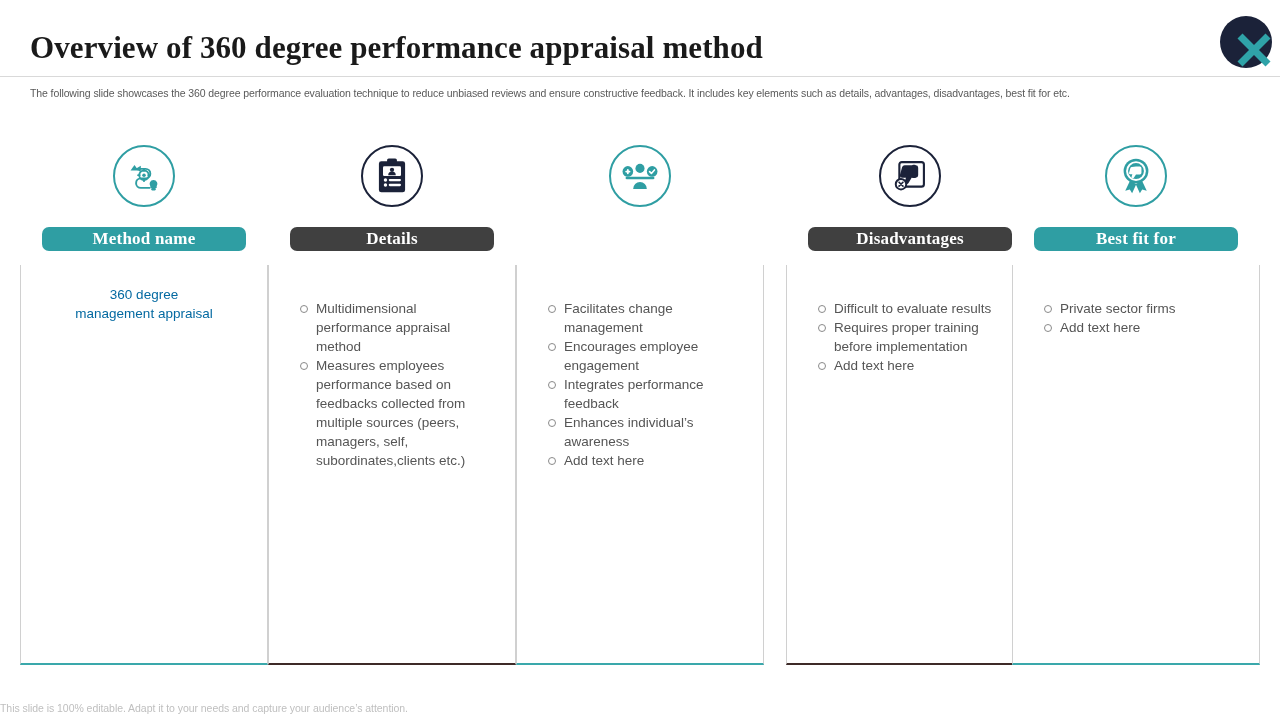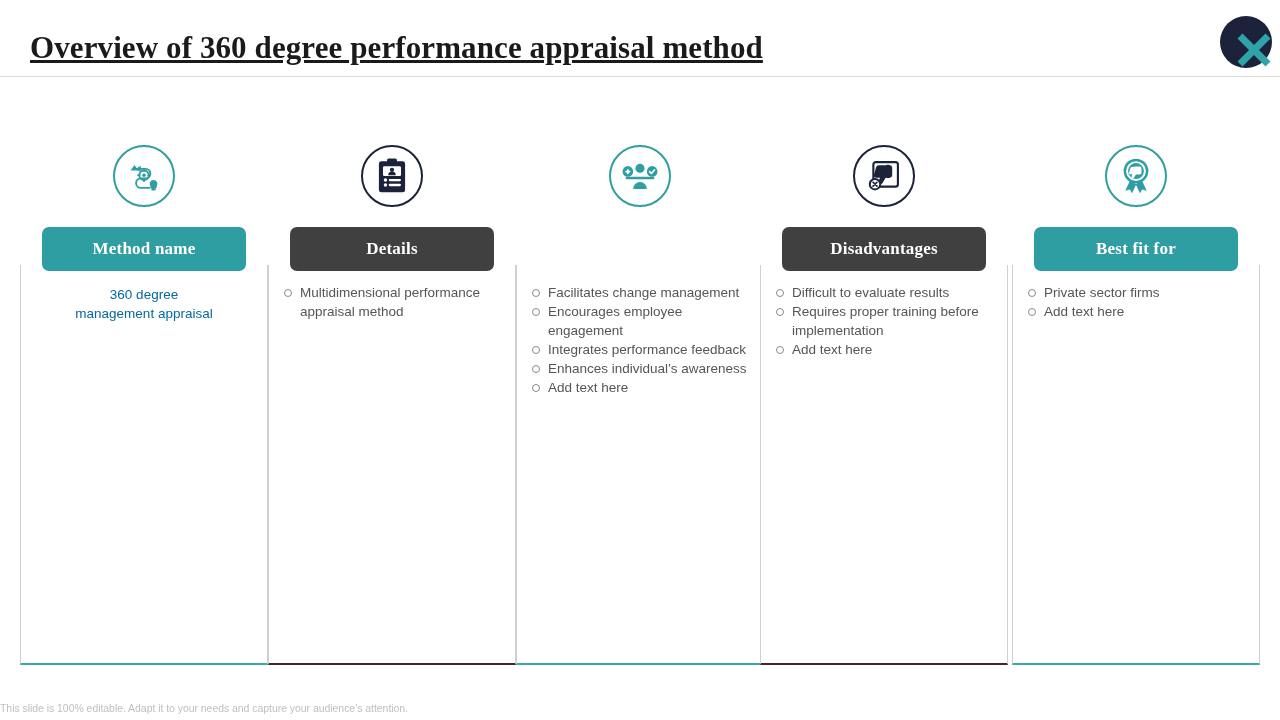--- a/index.html
+++ b/index.html
@@ -23,21 +23,20 @@
     position: absolute;
     left: 30px;
     top: 28px;
     font-family: "Liberation Serif", serif;
     font-weight: bold;
     font-size: 31px;
     line-height: 40px;
     color: #1a1a1a;
     letter-spacing: 0.1px;
     white-space: nowrap;
-    text-decoration: underline;
   }
   .title-rule {
     position: absolute;
     left: 0px;
     top: 76px;
     width: 1280px;
     height: 1px;
     background: #d9d9d9;
   }
   .subtitle {
@@ -85,21 +84,21 @@
   }
   .col {
     position: absolute;
     top: 0;
     width: 248px;
     height: 520px;
   }
   .col-0 { left: 0px;   }
   .col-1 { left: 248px; }
   .col-2 { left: 496px; }
-  .col-3 { left: 740px; }
+  .col-3 { left: 766px; }
   .col-4 { left: 992px; }
 
   
   .panel {
     position: absolute;
     left: 0;
     top: 120px;
     width: 248px;
     height: 400px;
     border-left: 1px solid #d0d0d0;
@@ -140,21 +139,21 @@
   .tail-l { left: 3px;  border-top-left-radius: 12px; }
   .tail-r { right: 3px; border-top-right-radius: 12px; }
   .tail.teal { background: #2b8b90; }
   .tail.navy { background: #161d34; }
 
   .banner {
     position: absolute;
     left: 22px;
     top: 82px;
     width: 204px;
-    height: 44px;
+    height: 24px;
     border-radius: 7px;
     display: flex;
     align-items: center;
     justify-content: center;
     z-index: 6;
   }
   .banner.teal { background: #2f9ea3; }
   .banner.navy { background: #404040; }
   .banner span {
     font-family: "Liberation Serif", serif;
@@ -174,21 +173,21 @@
   }
   .centered-text {
     text-align: center;
     font-size: 13.5px;
     line-height: 19px;
     color: #0369a1;
     padding-top: 2px;
   }
   ul.bullets {
     list-style: none;
-    margin: 0;
+    margin: 16px;
     padding: 0 0 0 2px;
   }
   ul.bullets li {
     position: relative;
     padding-left: 20px;
     font-size: 13.5px;
     line-height: 19px;
     color: #555555;
     margin-bottom: 0px;
   }
@@ -215,20 +214,21 @@
     letter-spacing: -0.05px;
   }
 </style>
 </head>
 <body>
 
 <div class="slide">
 
   <div class="page-title">Overview of 360 degree performance appraisal method</div>
   <div class="title-rule"></div>
+  <div class="subtitle">The following slide showcases the 360 degree performance evaluation technique to reduce unbiased reviews and ensure constructive feedback. It includes key elements such as details, advantages, disadvantages, best fit for etc.</div>
 
   <div class="close-badge">
     <div class="disc"></div>
     <svg width="34" height="32" viewBox="0 0 34 32">
       <line x1="3" y1="2" x2="31" y2="30" stroke="#2fa3a8" stroke-width="7" stroke-linecap="butt"></line>
       <line x1="31" y1="2" x2="3" y2="30" stroke="#2fa3a8" stroke-width="7" stroke-linecap="butt"></line>
     </svg>
   </div>
 
   <div class="columns">
@@ -285,20 +285,21 @@
           <rect x="16" y="31.6" width="15" height="2.8" rx="1.4" fill="#ffffff"></rect>
         </svg>
       </div>
       <div class="ribbon"></div>
       <div class="banner navy">
         <span>Details</span>
       </div>
       <div class="body">
         <ul class="bullets">
           <li>Multidimensional performance appraisal method</li>
+          <li>Measures employees performance based on feedbacks collected from multiple sources (peers, managers, self, subordinates,clients etc.)</li>
         </ul>
       </div>
     </div>
 
     <div class="col col-2">
       <div class="panel teal"></div>
       <div class="tail tail-l teal"></div>
       <div class="tail tail-r teal"></div>
       <div class="icon-wrap">
         <svg width="38" height="34" viewBox="0 0 50 42">

